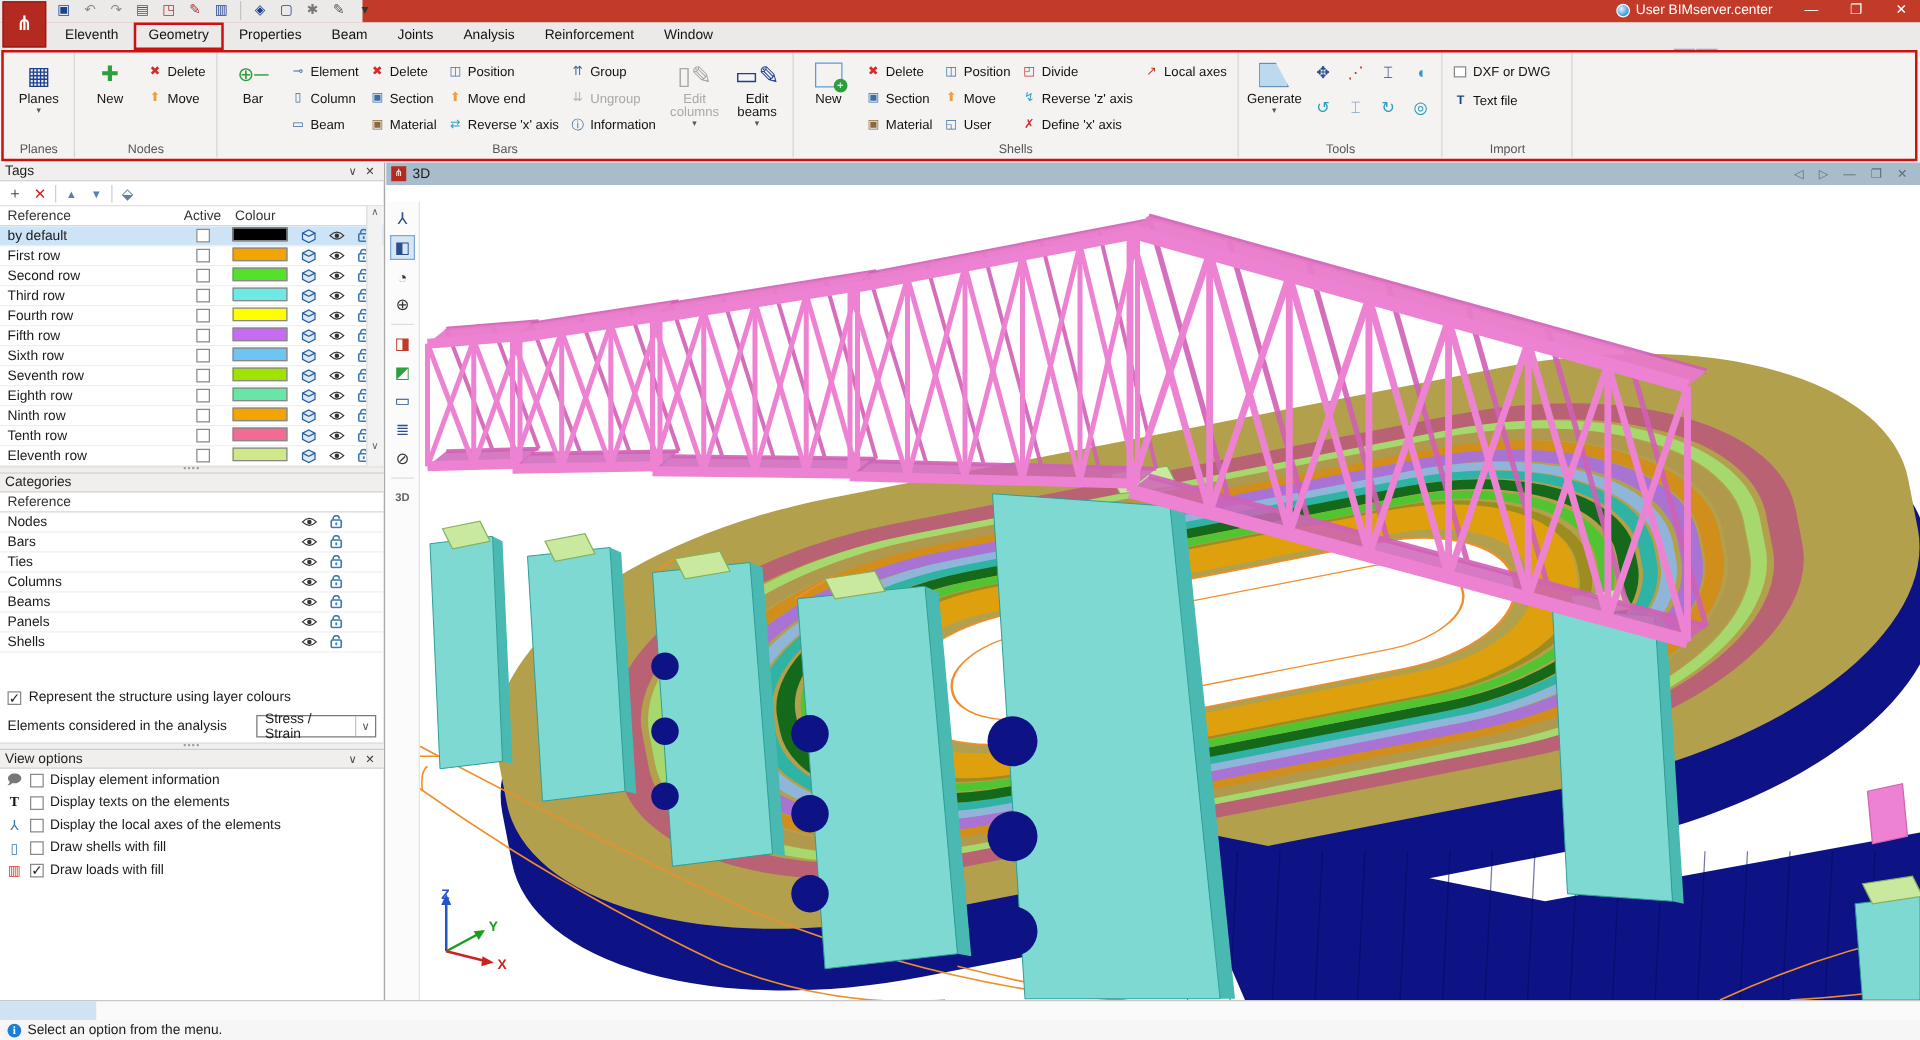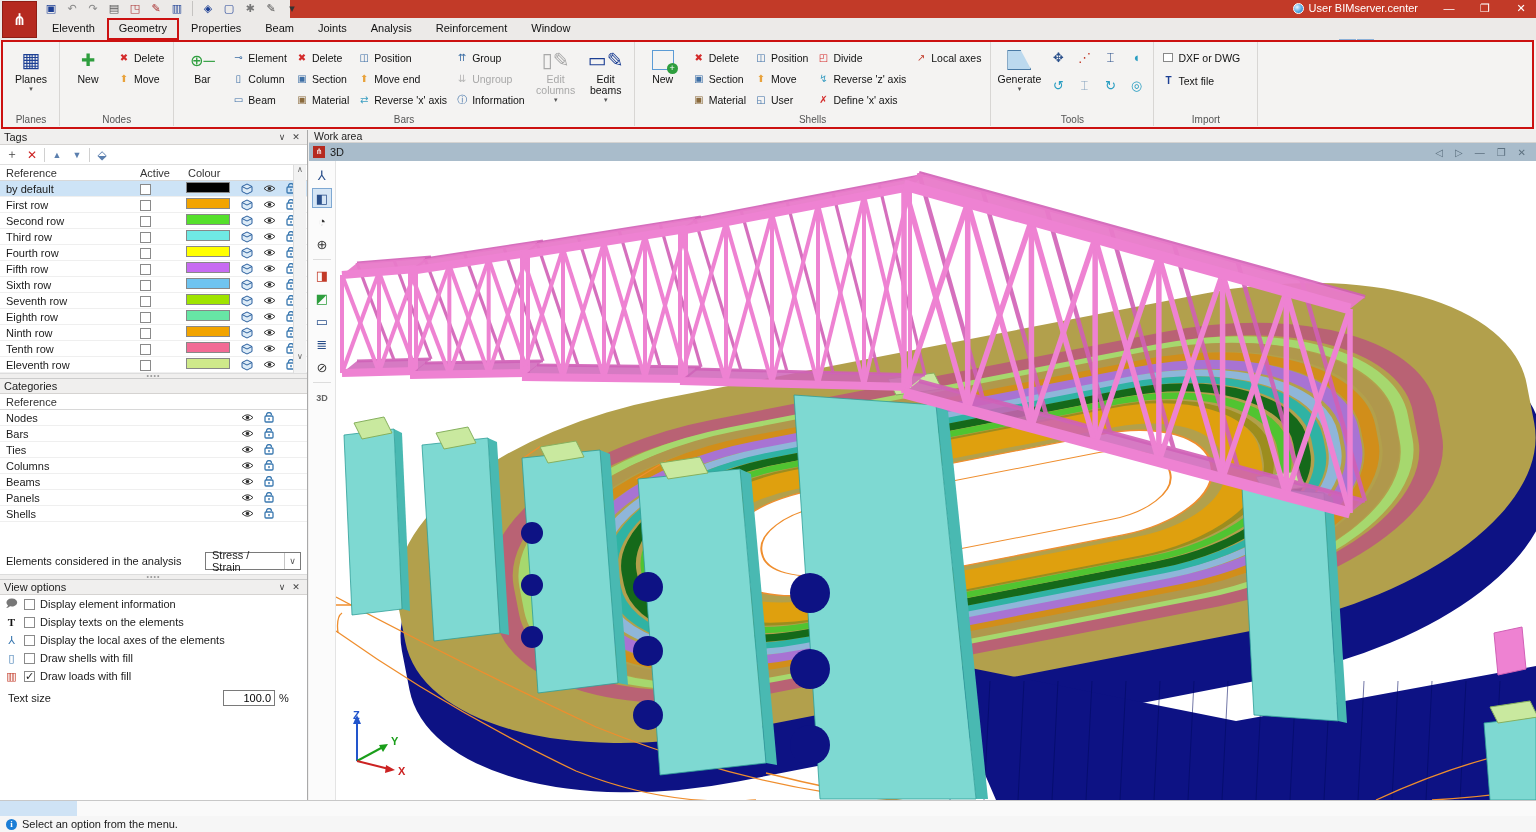--- a/index.html
+++ b/index.html
@@ -53,21 +53,21 @@
   .pane-head { height:15px; background:#f0efee; border-bottom:1px solid #d5d3d1; display:flex; align-items:center; padding:0 4px; font-size:11px; color:#222; }
   .pane-head .sp { flex:1; }
   .ph-btn { width:14px; text-align:center; color:#444; font-size:9px; }
   #tags-toolbar { height:20px; display:flex; align-items:center; gap:4px; padding:0 4px; border-bottom:1px solid #e0e0e0; }
   .tb-ic { width:16px; text-align:center; font-size:12px; }
   .tb-sep { width:1px; height:14px; background:#d0d0d0; }
   .thead { display:flex; align-items:center; height:16px; border-bottom:1px solid #d8d8d8; color:#333; }
   .trow { display:flex; align-items:center; height:16px; border-bottom:1px solid #efefef; }
   .trow.sel { background:#cde3f6; }
   .c-name { width:140px; padding-left:6px; overflow:hidden; white-space:nowrap; }
-  .c-active { width:44px; }
+  .c-active { width:44px; text-align:center; }
   .c-colour { width:52px; }
   .c-ic { width:22px; display:flex; justify-content:center; align-items:center; }
   .swatch { width:44px; height:11px; border:1px solid #888; margin-left:2px; }
   .cbx { display:inline-block; width:11px; height:11px; border:1px solid #8a8a8a; background:#fff; position:relative; vertical-align:middle; }
   .cbx.on::after { content:'✓'; position:absolute; left:0px; top:-2px; font-size:11px; color:#222; }
   #tags-scroll { position:absolute; right:1px; top:35px; width:13px; height:208px; background:#f2f2f2; border-left:1px solid #ddd; font-size:8px; color:#666; text-align:center; }
   .splitter { height:6px; background:#f0efee; border-top:1px solid #ddd; border-bottom:1px solid #ccc; text-align:center; color:#999; font-size:7px; line-height:4px; letter-spacing:1px; }
   .opt-row { display:flex; align-items:center; gap:6px; padding:4px 6px; }
   .vo-row { display:flex; align-items:center; gap:5px; height:18px; padding:0 4px; }
   .vo-ic { width:15px; text-align:center; font-size:11px; }
@@ -799,20 +799,24 @@
           <svg width="10" height="11" viewBox="0 0 10 11">
             <path d="M2.5 4 V3 a2.5 2.5 0 0 1 5 0" fill="none" stroke="#3a78b0" stroke-width="1.3"></path>
             <rect x="1" y="4" width="8" height="6" rx="1" fill="none" stroke="#3a78b0" stroke-width="1.3"></rect>
             <rect x="4.3" y="6" width="1.4" height="2.2" fill="#3a78b0"></rect>
           </svg>
         </span>
       </div>
     </div>
   <div style="height:26px;"></div>
   <div class="opt-row">
+    <span class="cbx on"></span>
+    <span>Represent the structure using layer colours</span>
+  </div>
+  <div class="opt-row">
     <span style="flex:1;">Elements considered in the analysis</span>
     <span class="ddl">
       <span class="dval">Stress / Strain</span>
       <span class="darr">∨</span>
     </span>
   </div>
   <div class="splitter">••••</div>
   <div class="pane-head">
     <span>View options</span>
       <span class="sp"></span>
@@ -839,29 +843,23 @@
         <span class="vo-ic" style="color: rgb(58, 120, 176);">▯</span>
         <span class="cbx"></span>
         <span>Draw shells with fill</span>
       </div>
       <div class="vo-row">
         <span class="vo-ic" style="color: rgb(194, 58, 40);">▥</span>
         <span class="cbx on"></span>
         <span>Draw loads with fill</span>
       </div>
     </div>
-  <div class="field-row">
-    <span class="flabel">Text size</span>
-    <input class="fbox" value="100.0" style="">
-    <span class="funit">%</span>
-  </div>
 </div>
 
 <div id="workarea">
-  <div id="wa-head">Work area</div>
   <div id="wa-tabbar">
     <span class="tab3d-ic">⋔</span>
     <span>3D</span>
     <span id="wa-tab-ctls">
       <span>◁</span>
       <span>▷</span>
       <span>—</span>
       <span>❐</span>
       <span>✕</span>
     </span>

